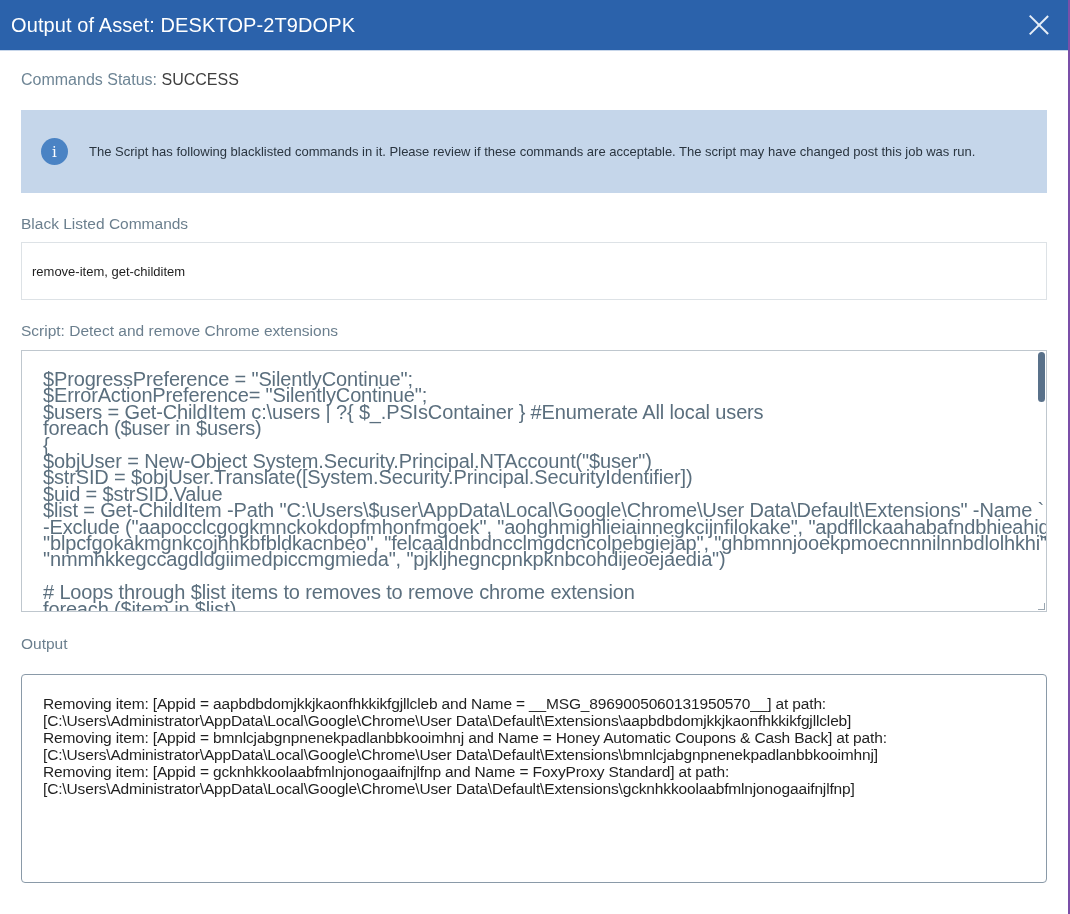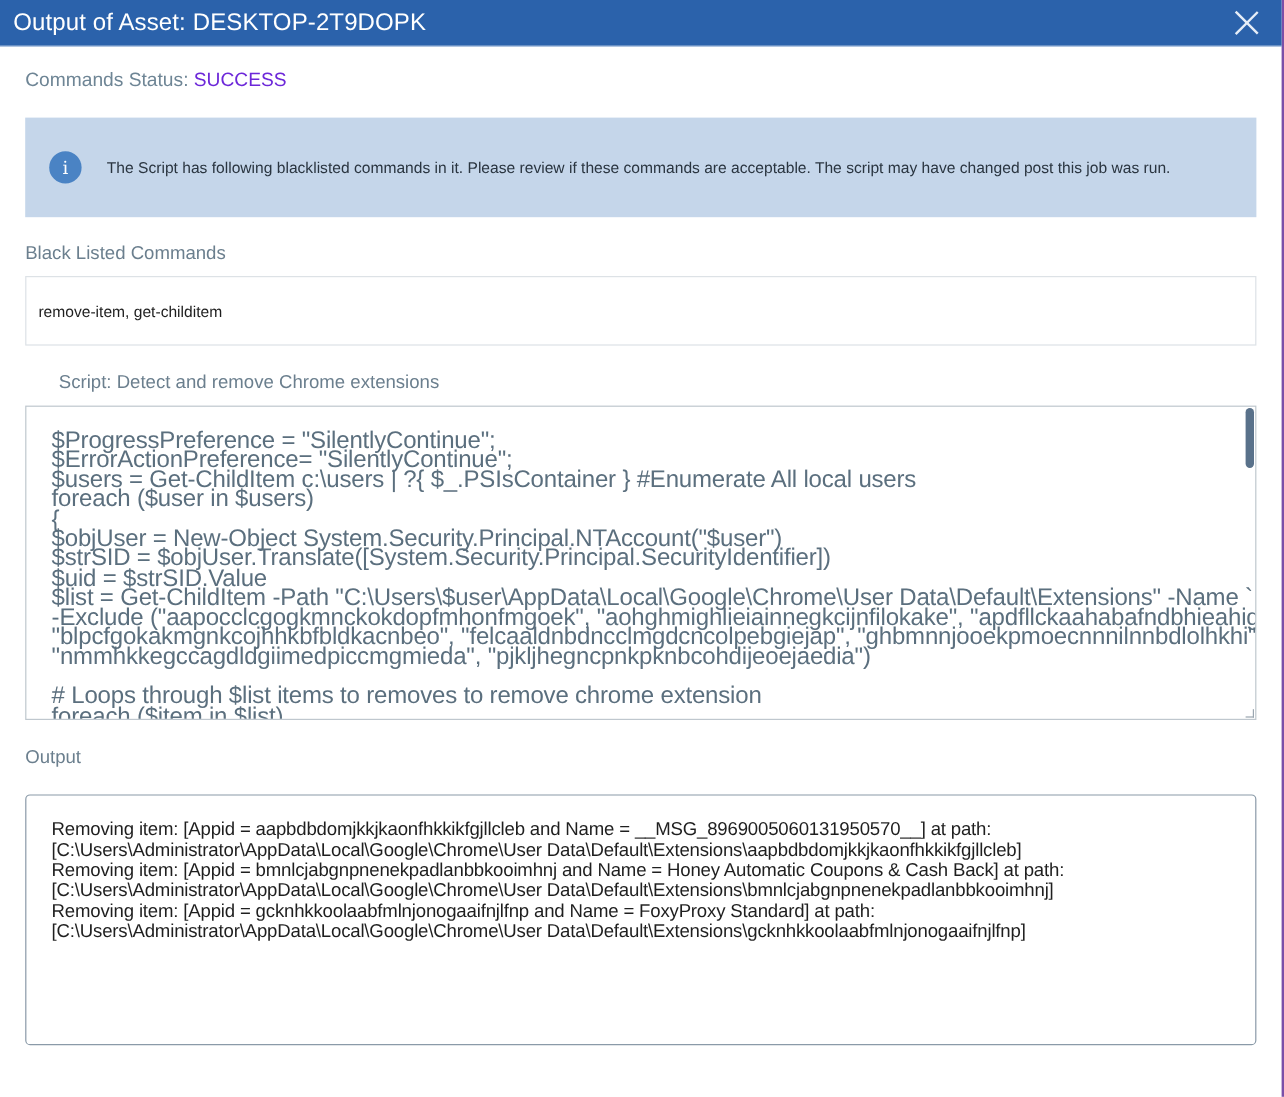--- a/index.html
+++ b/index.html
@@ -16,21 +16,21 @@
   }
   .modal {
     position: absolute;
     left: 0; top: 0;
     width: 1068px;
     height: 914px;
     background: #ffffff;
     border-right: 2px solid #7b4fa8;
   }
   .header {
-    height: 39px;
+    height: 51px;
     background: #2b62ab;
     border-bottom: 1px solid #c7d6ea;
     display: flex;
     align-items: center;
     justify-content: space-between;
     padding: 0 12px 0 11px;
     box-sizing: border-box;
   }
   .header-title {
     color: #ffffff;
@@ -57,21 +57,21 @@
 
   .content {
     padding: 0 21px;
   }
   .status-row {
     margin-top: 20px;
     font-size: 16px;
     color: #6e8595;
     height: 20px;
   }
-  .status-value { color: #6d28d9; }
+  .status-value { color: #404040; }
 
   .alert {
     margin-top: 19px;
     height: 83px;
     background: #c5d6ea;
     display: flex;
     align-items: center;
     padding: 0 20px;
     box-sizing: border-box;
   }
@@ -106,21 +106,21 @@
     margin-top: 9px;
     height: 58px;
     border: 1px solid #dde2e6;
     box-sizing: border-box;
     display: flex;
     align-items: center;
     padding-left: 10px;
     font-size: 13px;
     color: #1e1e1e;
   }
-  .script-label { margin-top: 22px; margin-left: 28px; }
+  .script-label { margin-top: 22px; }
   .script-box {
     margin-top: 10px;
     height: 262px;
     border: 1px solid #bfc7ce;
     box-sizing: border-box;
     position: relative;
     overflow: hidden;
   }
   .script-text {
     position: absolute;

